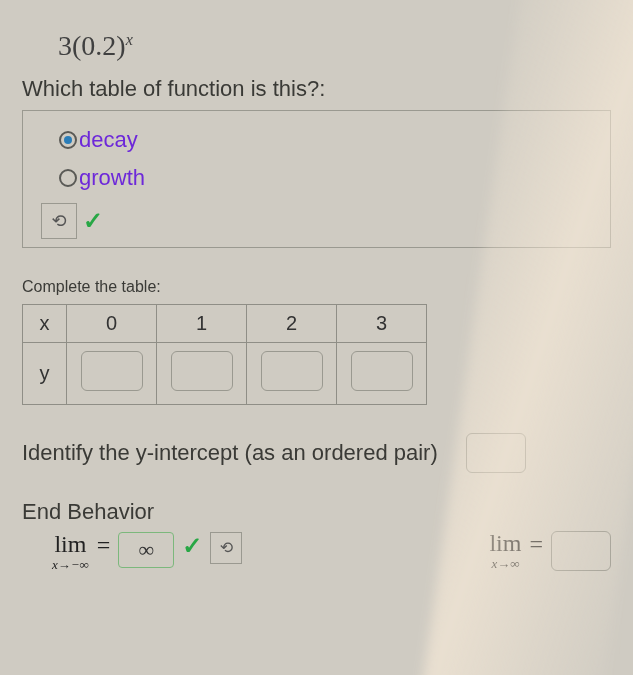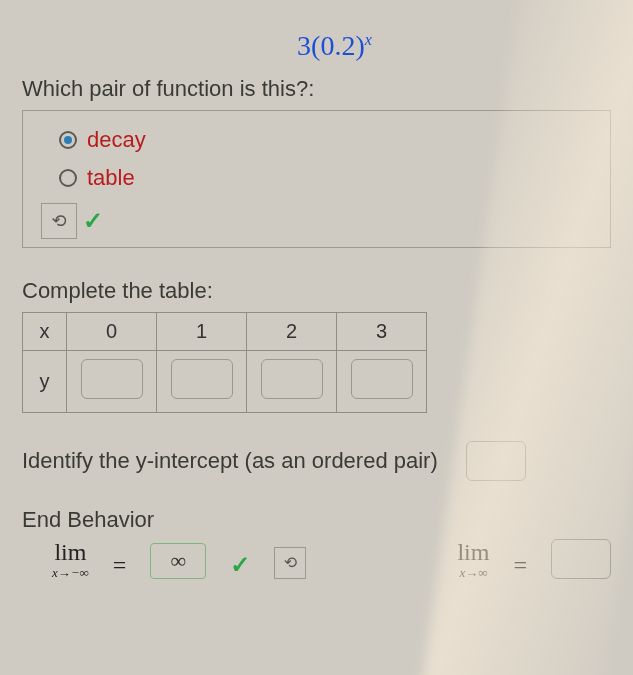--- a/index.html
+++ b/index.html
@@ -10,43 +10,42 @@
     background: #cfcbc2;
     font-family: Arial, Helvetica, sans-serif;
     color: #333;
     padding: 30px 22px 0 22px;
     position: relative;
     overflow: hidden;
   }
   .expr {
     font-family: "Times New Roman", serif;
     font-size: 28px;
-    color: #1d4ed8;
+    color: #404040;
     margin: 0 0 14px 36px;
-    text-align: center;
   }
   .expr sup { font-size: 16px; font-style: italic; }
   .question {
     font-size: 22px;
     color: #3a3a36;
     margin: 0 0 8px 0;
   }
   .choice-block {
     border: 1px solid #9a9990;
     background: #cfcbc2;
     padding: 14px 18px 8px 18px;
     margin-bottom: 30px;
     position: relative;
   }
   .choice-row {
     display: flex;
     align-items: center;
-    gap: 10px;
-    font-size: 22px;
-    color: #b91c1c;
+    gap: 2px;
+    font-size: 22px;
+    color: #6d28d9;
     margin: 2px 0 12px 18px;
   }
   .radio {
     width: 18px; height: 18px;
     border: 2px solid #5a5a56;
     border-radius: 50%;
     display: inline-flex;
     align-items: center;
     justify-content: center;
   }
@@ -62,21 +61,21 @@
     border: 1px solid #9a9990;
     background: #d0ccc3;
     display: flex;
     align-items: center;
     justify-content: center;
     font-size: 18px;
     color: #555;
   }
   .check-mark { color: #28a745; font-size: 24px; font-weight: bold; }
   .section-label {
-    font-size: 22px;
+    font-size: 16px;
     color: #3a3a36;
     margin: 0 0 8px 0;
   }
   table.data-table {
     border-collapse: collapse;
     margin-bottom: 28px;
   }
   table.data-table td, table.data-table th {
     border: 1px solid #8f8e86;
     text-align: center;
@@ -114,21 +113,21 @@
     font-size: 22px;
     color: #3a3a36;
     margin-bottom: 6px;
   }
   .limrow {
     display: flex;
     align-items: center;
     gap: 28px;
     margin-left: 30px;
   }
-  .lim-group { display: flex; align-items: flex-end; gap: 24px; }
+  .lim-group { display: flex; align-items: flex-start; gap: 8px; }
   .lim {
     font-family: "Times New Roman", serif;
     font-size: 24px;
     text-align: center;
     line-height: 1;
     color: #222;
   }
   .lim .sub { font-size: 13px; display: block; margin-top: 2px; font-style: italic; }
   .eq { font-family: "Times New Roman", serif; font-size: 24px; color: #222; }
   .inf-box {
@@ -163,30 +162,30 @@
     filter: blur(6px);
   }
 </style>
 </head>
 <body>
 
 <div class="expr">
   <span>3</span><span>(0.2)</span><sup>x</sup>
 </div>
 
-<p class="question">Which pair of function is this?:</p>
+<p class="question">Which table of function is this?:</p>
 
 <div class="choice-block">
   <div class="choice-row">
     <span class="radio selected"></span>
     <span>decay</span>
   </div>
   <div class="choice-row">
     <span class="radio"></span>
-    <span>table</span>
+    <span>growth</span>
   </div>
   <div class="retry-row">
     <div class="retry-btn">
       <span>⟲</span>
     </div>
     <span class="check-mark">✓</span>
   </div>
 </div>
 
 <p class="section-label">Complete the table:</p>

